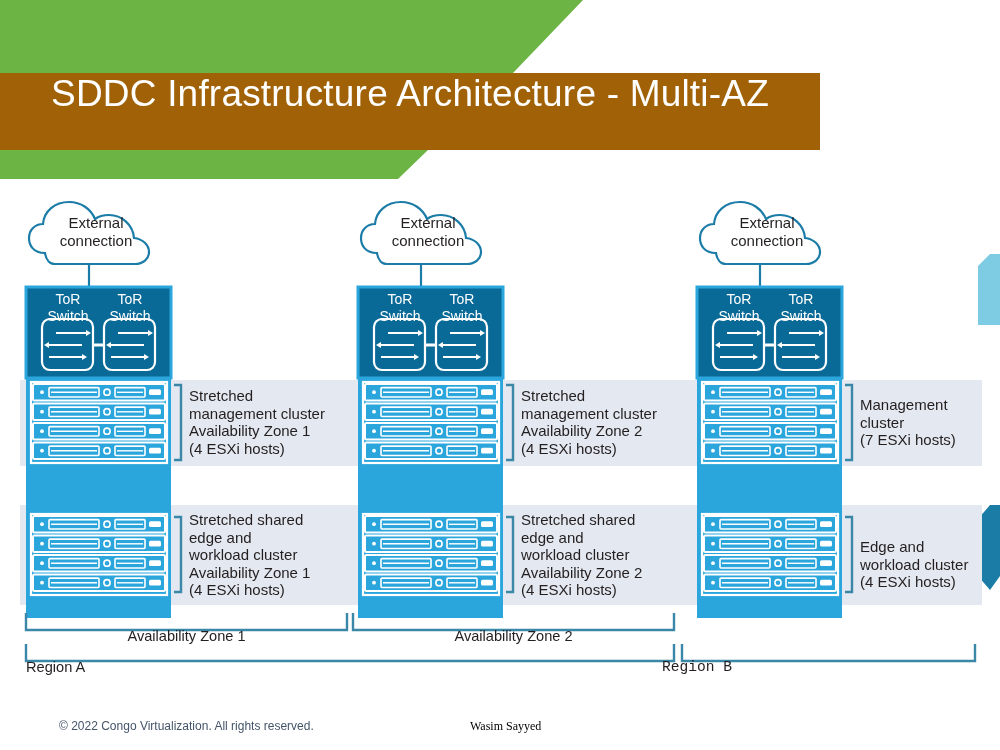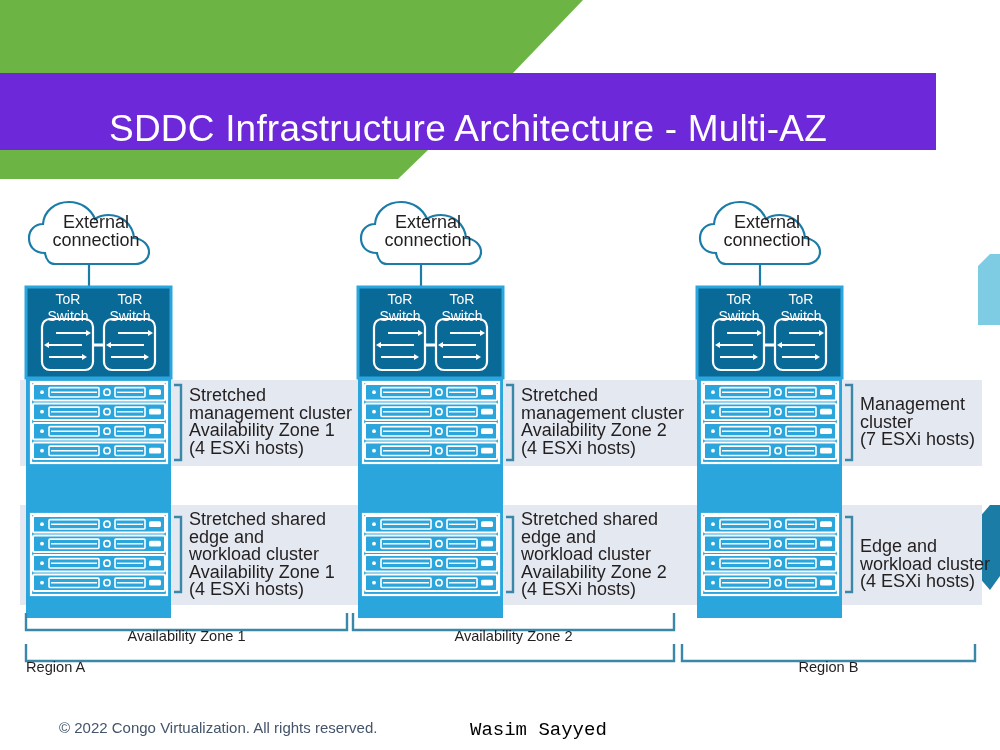--- a/index.html
+++ b/index.html
@@ -7,46 +7,46 @@
     width:1000px;height:750px;background:#ffffff;overflow:hidden;position:relative;
     font-family:"Liberation Sans",sans-serif;
   }
   .stage{position:absolute;left:0;top:0;width:1000px;height:750px;}
 
   
   .deco-svg{position:absolute;left:0;top:0;width:1000px;height:750px;pointer-events:none;}
 
   
   .title-bar{
-    position:absolute;left:0;top:73px;width:936px;height:77px;background:#6d28d9;
-    display:flex;align-items:flex-end;justify-content:center;
+    position:absolute;left:0;top:73px;width:820px;height:77px;background:#a16207;
+    display:flex;align-items:flex-start;justify-content:center;
   }
   .title-text{
     color:#ffffff;font-size:37px;font-weight:400;letter-spacing:.2px;white-space:nowrap;
     font-family:"Liberation Sans",sans-serif;
   }
 
   
   .diagram{position:absolute;left:20px;top:188px;width:962px;height:500px;}
   .diagram svg{position:absolute;left:0;top:0;}
   .dlabel{
-    position:absolute;color:#231f20;font-size:18px;line-height:17.6px;
+    position:absolute;color:#231f20;font-size:15px;line-height:17.6px;
     font-family:"Liberation Sans",sans-serif;white-space:pre-line;
   }
   .bandlabel{position:absolute;color:#231f20;font-size:14.6px;
     font-family:"Liberation Sans",sans-serif;white-space:nowrap;}
 
   
   .foot-copy{
-    position:absolute;left:59px;top:719px;font-size:15px;color:#44546a;
+    position:absolute;left:59px;top:719px;font-size:12px;color:#44546a;
     font-family:"Liberation Sans",sans-serif;white-space:nowrap;
   }
   .foot-author{
-    position:absolute;left:470px;top:719px;font-size:19px;color:#000000;
-    font-family:Liberation Mono, monospace;white-space:nowrap;
+    position:absolute;left:470px;top:719px;font-size:12px;color:#000000;
+    font-family:Liberation Serif, serif;white-space:nowrap;
   }
 </style>
 </head>
 <body>
 
 <div class="stage">
 
   <svg class="deco-svg" viewBox="0 0 1000 750">
     <polygon points="0,0 583,0 513,73 0,73" fill="#6cb545"></polygon>
     <polygon points="0,150 428,150 398,179 0,179" fill="#6cb545"></polygon>
@@ -228,19 +228,19 @@
     <div class="dlabel" style="left:840px;top:208px;width:140px;">Management
 cluster
 (7 ESXi hosts)</div>
     <div class="dlabel" style="left:840px;top:350px;width:140px;">Edge and
 workload cluster
 (4 ESXi hosts)</div>
 
     <div class="bandlabel" style="left:6px;top:440px;width:321px;text-align:center;">Availability Zone 1</div>
     <div class="bandlabel" style="left:333px;top:440px;width:321px;text-align:center;">Availability Zone 2</div>
     <div class="bandlabel" style="left:6px;top:471px;width:648px;text-align:left;">Region A</div>
-    <div class="bandlabel" style="left:662px;top:471px;width:293px;text-align:center;">Region B</div>
+    <div class="bandlabel" style="left:642px;top:471px;width:293px;text-align:left;font-family:Liberation Mono, monospace;">Region B</div>
   </div>
 
   <div class="foot-copy">© 2022 Congo Virtualization. All rights reserved.</div>
   <div class="foot-author">Wasim Sayyed</div>
 
 </div>
 
 </body></html>

